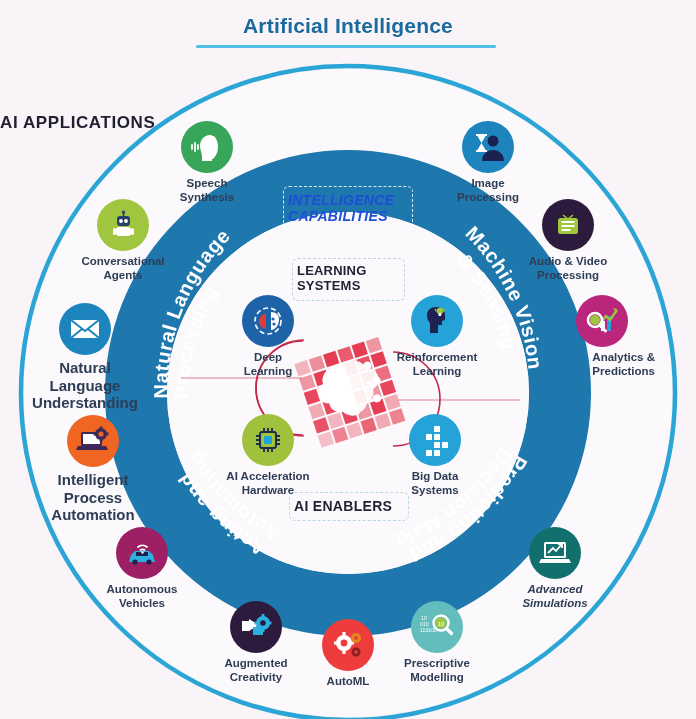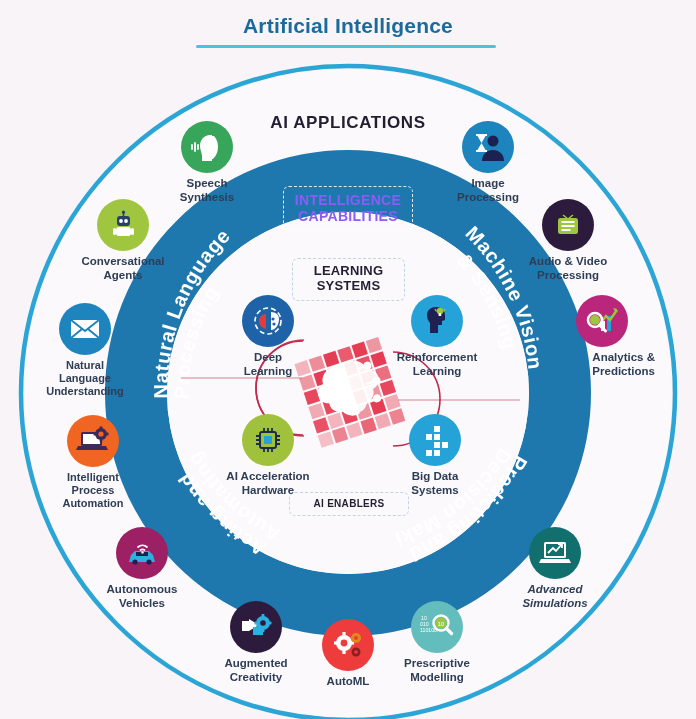--- a/index.html
+++ b/index.html
@@ -27,45 +27,45 @@
   .node .circ{
     border-radius:50%;
     display:flex;align-items:center;justify-content:center;
     margin:0 auto;
   }
   .node .cap{
     margin-top:4px;
     font-size:11.5px;font-weight:bold;color:#2e3d56;line-height:1.18;
     white-space:pre-line;
   }
-  .node.small .cap{font-size:11px;}
+  .node.small .cap{font-size:15px;}
 
   
   .band-label{
-    position:absolute;text-align:center;font-weight:bold;
+    position:absolute;text-align:left;font-weight:bold;
   }
   #lbl-applications{
     left:0;top:113px;width:696px;
     font-size:17px;color:#231f33;letter-spacing:.6px;
   }
   #lbl-intel{
     left:283px;top:186px;width:130px;
-    color:#8b5cf6;font-size:14px;line-height:1.15;letter-spacing:.3px;
+    color:#1d4ed8;font-size:14px;line-height:1.15;letter-spacing:.3px;
     border:1.6px dashed rgba(255,255,255,.85);border-radius:6px;
-    padding:5px 4px 6px;box-sizing:border-box;
+    padding:5px 4px 6px;box-sizing:border-box;font-style:italic;
   }
   #lbl-learning{
     left:292px;top:258px;width:113px;
     color:#231f33;font-size:13px;line-height:1.15;letter-spacing:.2px;
     border:1.5px dashed #bcd6e6;border-radius:6px;
     padding:5px 4px 6px;box-sizing:border-box;background:#fbf9fb;
   }
   #lbl-enablers{
     left:289px;top:492px;width:120px;
-    color:#231f33;font-size:10px;letter-spacing:.3px;
+    color:#231f33;font-size:14px;letter-spacing:.3px;
     border:1.5px dashed #bcd6e6;border-radius:6px;
     padding:5px 4px 6px;box-sizing:border-box;background:#fbf9fb;
   }
   .ring-text{fill:#ffffff;font-weight:bold;font-size:20px;letter-spacing:.6px;
     font-family:"Liberation Sans", sans-serif;}
 </style>
 </head>
 <body>
 
 <div id="stage">

